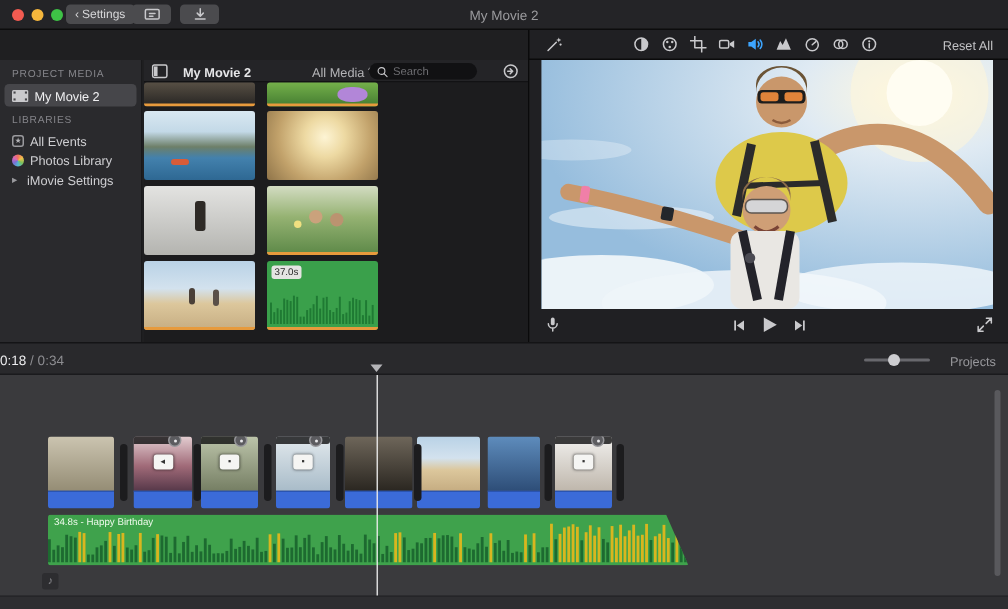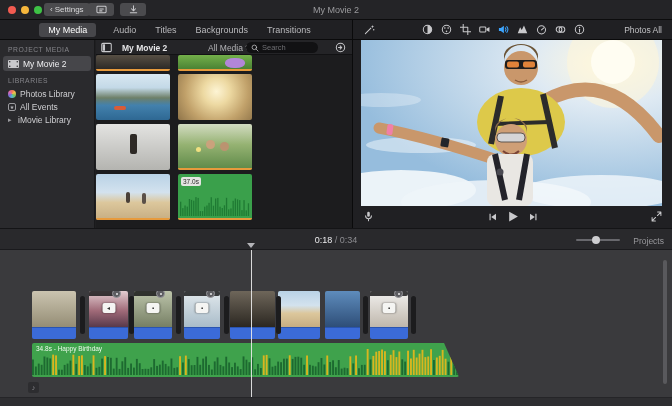--- a/index.html
+++ b/index.html
@@ -72,21 +72,21 @@
   
   .preview{position:absolute;left:353px;top:40px;right:0;height:188px;background:#202023}
   .video{position:absolute;left:8px;top:0;width:301px;height:166px;background:#9fc4e4;overflow:hidden}
   .pv-controls{position:absolute;left:0;right:0;bottom:0;height:22px}
   .pv-mic{position:absolute;left:10px;top:5px}
   .pv-transport{position:absolute;left:50%;top:4px;transform:translateX(-50%);display:flex;align-items:center;gap:9px}
   .pv-full{position:absolute;right:10px;top:5px}
 
   
   .tlbar{position:absolute;left:0;top:228px;right:0;height:22px;background:#29292c;border-top:1px solid #141416;border-bottom:1px solid #1a1a1d}
-  .tl-time{position:absolute;left:0;right:0;top:6px;text-align:center;font-size:9px;color:#8d8d91}
+  .tl-time{position:absolute;left:0;right:0;top:6px;font-size:9px;color:#8d8d91}
   .tl-time .cur{color:#ececee}
   .zoom-slider{position:absolute;right:52px;top:10px;width:44px;height:2px;background:#68686d;border-radius:1px}
   .zoom-thumb{position:absolute;left:16px;top:-3px;width:8px;height:8px;background:#cdcdd0;border-radius:50%}
   .tl-settings{position:absolute;right:8px;top:7px;font-size:8.5px;color:#98989c}
   .ph-tri{position:absolute;left:247px;top:243px;width:0;height:0;border-left:4px solid transparent;border-right:4px solid transparent;border-top:5px solid #b4b4b8;z-index:9}
 
   
   .timeline{position:absolute;left:0;top:250px;right:0;bottom:0;background:#3a3a3d}
   .tl-footer{position:absolute;left:0;right:0;bottom:0;height:9px;background:#2e2e31;border-top:1px solid #252528}
   .tclip{position:absolute;top:41px;height:48px;border-radius:2px;overflow:hidden}
@@ -138,27 +138,20 @@
         </svg>
     </div>
     <div class="tb-btn btn-import">
       <svg class="icon11" viewBox="0 0 12 12">
           <path d="M6 2v5M3.8 5.2L6 7.4l2.2-2.2M2.5 9.5h7" class="st"></path>
         </svg>
     </div>
     <div class="win-title">My Movie 2</div>
   </div>
 
-  <div class="tabbar">
-    <span class="tab selected">My Media</span>
-    <span class="tab">Audio</span>
-    <span class="tab">Titles</span>
-    <span class="tab">Backgrounds</span>
-    <span class="tab">Transitions</span>
-  </div>
 
   <div class="pv-toolbar">
     <svg class="icon11 pv-wand" viewBox="0 0 12 12">
         <path d="M1.5 10.5L7.5 4.5" class="st"></path>
         <path class="fi" d="M9.3 1l.5 1.4 1.4.5-1.4.5-.5 1.4-.5-1.4-1.4-.5 1.4-.5z"></path>
         <circle class="fi" cx="10.6" cy="6.2" r=".8"></circle>
       </svg>
     <div class="pv-icons">
       <svg class="icon11" viewBox="0 0 12 12">
           <circle cx="6" cy="6" r="4.6" class="st"></circle>
@@ -193,49 +186,49 @@
       <svg class="icon11" viewBox="0 0 12 12">
           <circle cx="4.4" cy="6" r="3.1" class="st"></circle>
           <circle cx="7.6" cy="6" r="3.1" class="st"></circle>
         </svg>
       <svg class="icon11" viewBox="0 0 12 12">
           <circle cx="6" cy="6" r="4.6" class="st"></circle>
           <circle class="fi" cx="6" cy="3.9" r=".8"></circle>
           <path d="M6 5.6v3" class="st"></path>
         </svg>
     </div>
-    <span class="pv-reset">Photos All</span>
+    <span class="pv-reset">Reset All</span>
   </div>
 
   <div class="vdiv"></div>
 
   <div class="sidebar">
     <div class="side-head">PROJECT MEDIA</div>
     <div class="side-row selected">
       <svg width="11" height="8" viewBox="0 0 11 8">
           <rect width="11" height="8" rx="1" fill="#c9c9cc"></rect>
           <rect x="1" y="1" width="1.4" height="1.4" fill="#46464a"></rect>
           <rect x="1" y="5.6" width="1.4" height="1.4" fill="#46464a"></rect>
           <rect x="8.6" y="1" width="1.4" height="1.4" fill="#46464a"></rect>
           <rect x="8.6" y="5.6" width="1.4" height="1.4" fill="#46464a"></rect>
         </svg>
       <span>My Movie 2</span>
     </div>
     <div class="side-head">LIBRARIES</div>
     <div class="side-row">
+      <span class="events-ic">★</span>
+      <span>All Events</span>
+    </div>
+    <div class="side-row">
       <span class="photos-ic"></span>
       <span>Photos Library</span>
     </div>
     <div class="side-row">
-      <span class="events-ic">★</span>
-      <span>All Events</span>
-    </div>
-    <div class="side-row">
       <span class="disc">▸</span>
-      <span>iMovie Library</span>
+      <span>iMovie Settings</span>
     </div>
   </div>
 
   <div class="browser">
     <div class="br-head">
       <svg class="icon11 br-toggle" viewBox="0 0 12 12">
           <rect x="0.8" y="1.5" width="10.4" height="9" rx="1.2" class="st"></rect>
           <rect x="1.8" y="2.5" width="2.6" height="7" class="fi"></rect>
         </svg>
       <span class="br-title">My Movie 2</span>

